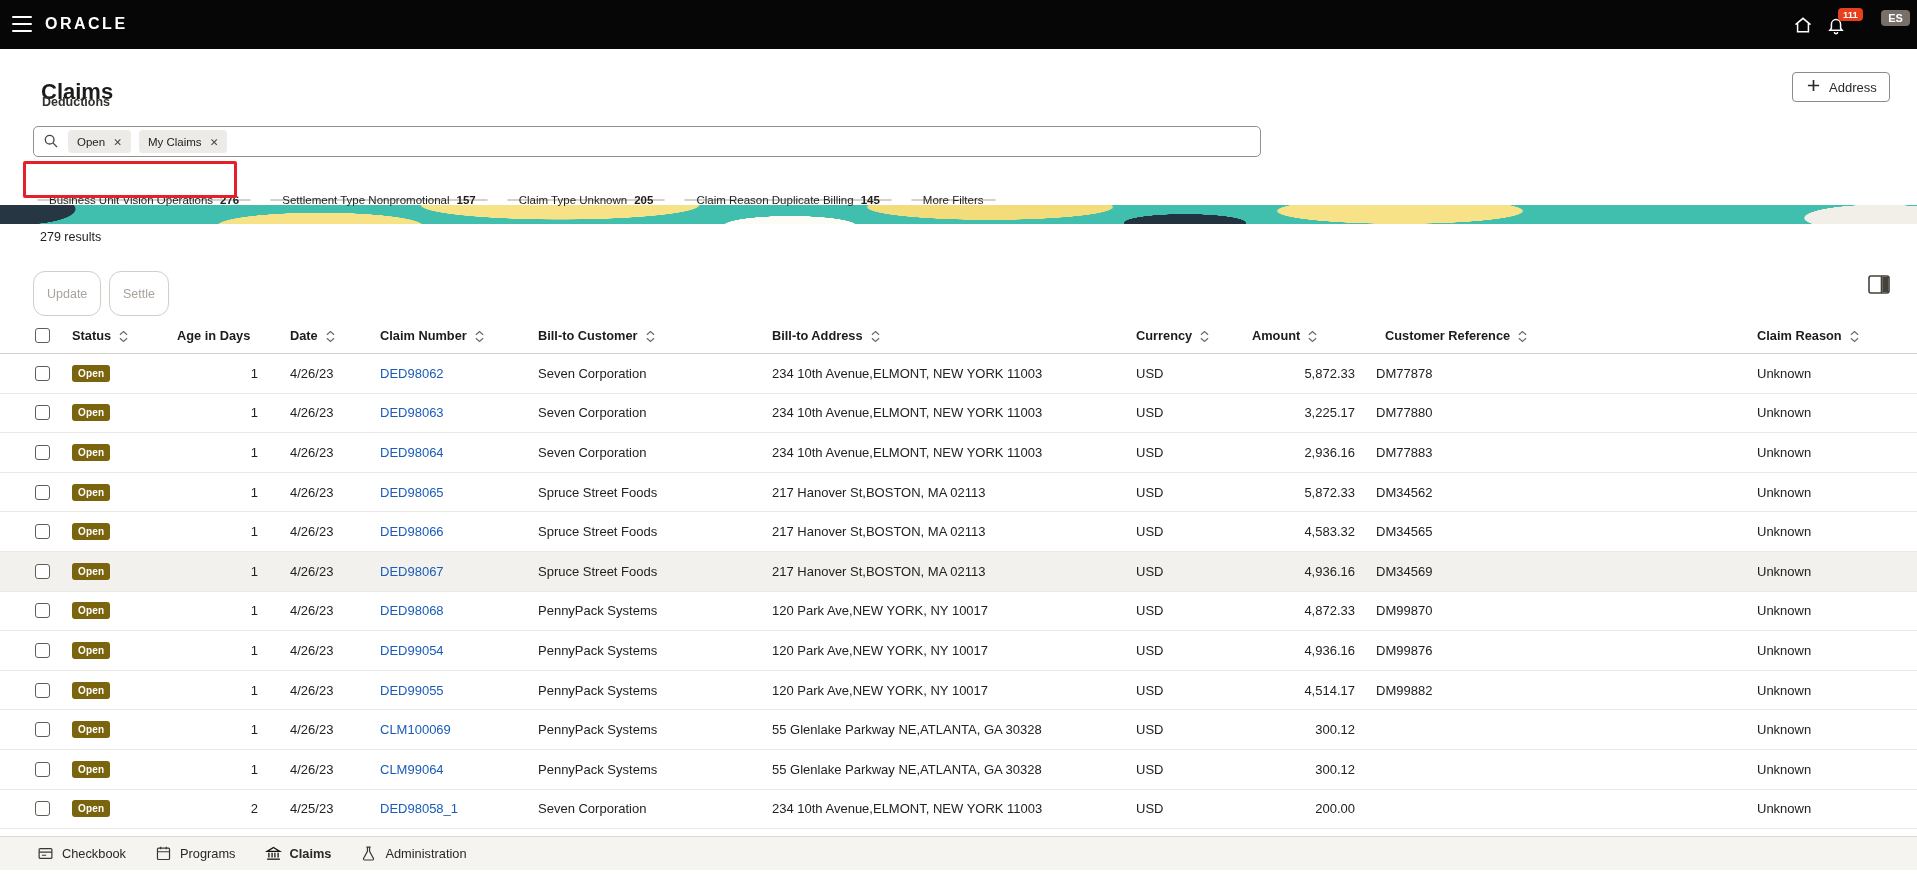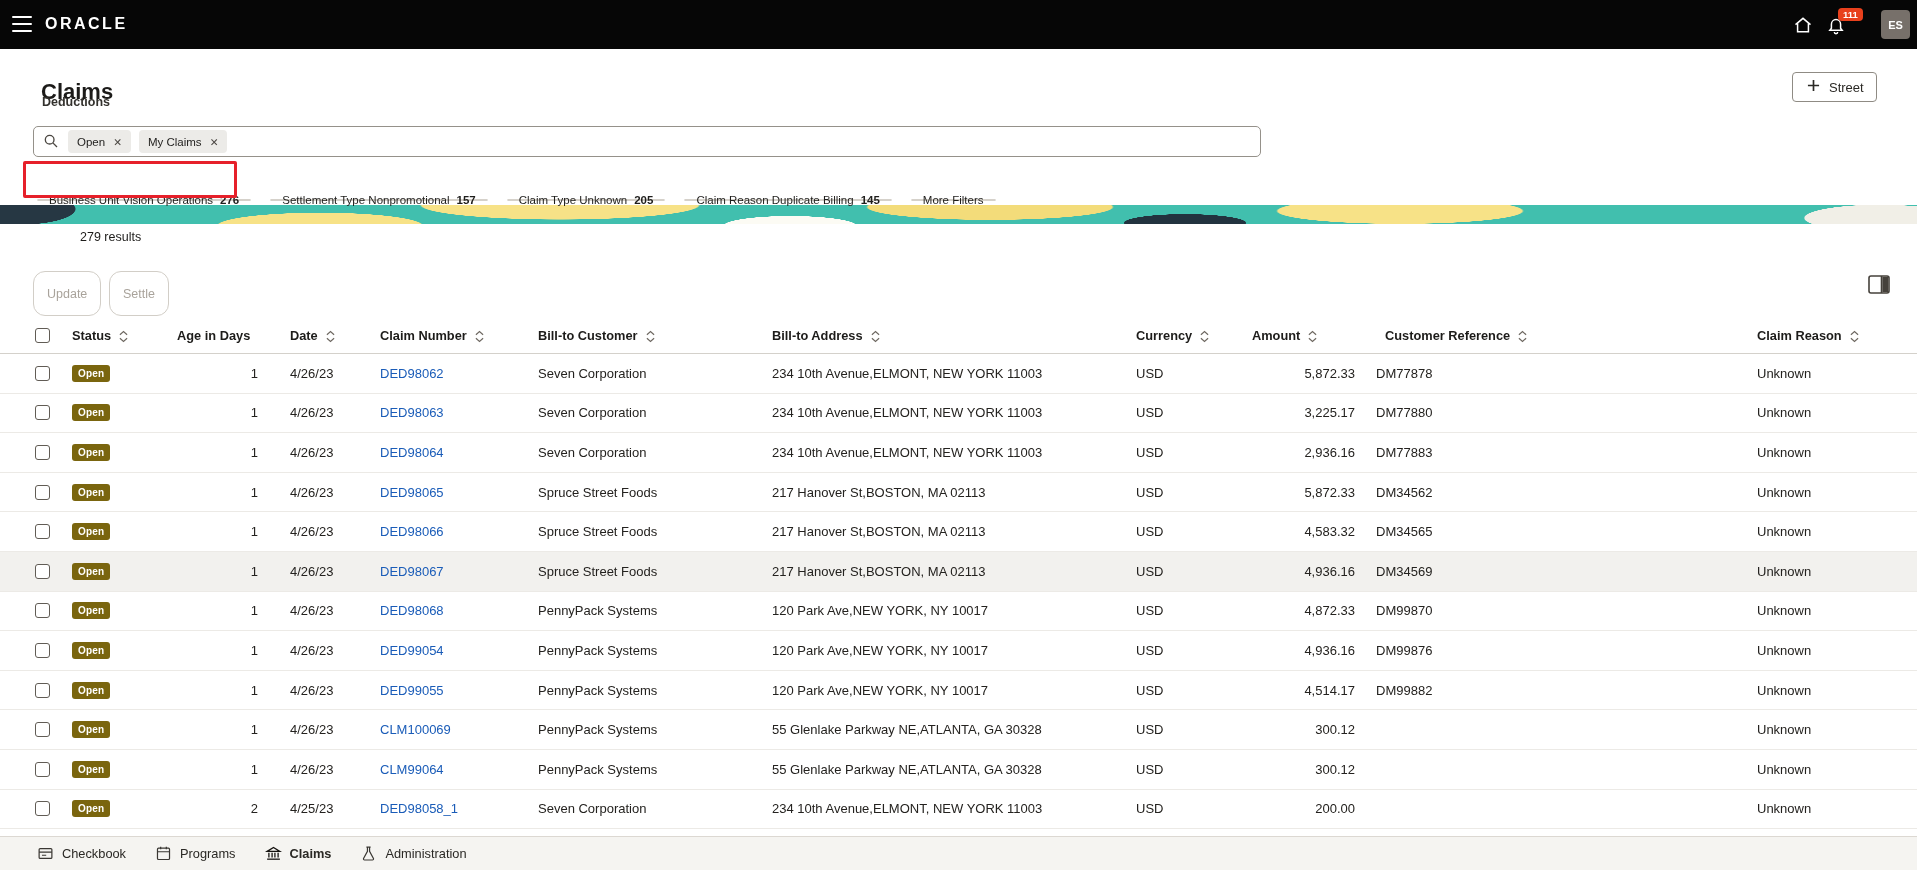--- a/index.html
+++ b/index.html
@@ -8,21 +8,21 @@
 
   
   .topbar{position:absolute;left:0;top:0;width:1917px;height:49px;background:#060606;z-index:6;}
   .hamburger{position:absolute;left:12px;top:16px;width:20px;height:16px;display:flex;flex-direction:column;justify-content:space-between;cursor:pointer;}
   .hamburger span{display:block;height:2.4px;background:#fff;border-radius:1px;}
   .brand{position:absolute;left:45px;top:15px;color:#fff;font-size:16px;font-weight:700;letter-spacing:2.5px;}
   .tb-icon{position:absolute;top:15px;width:20px;height:20px;cursor:pointer;}
   .tb-home{left:1793px;}
   .tb-bell{left:1826px;}
   .notif-badge{position:absolute;left:1838px;top:8px;background:#e8401c;color:#fff;font-size:9.5px;font-weight:700;padding:1px 5px;border-radius:4px;line-height:11px;z-index:7;}
-  .avatar{position:absolute;left:1881px;top:10px;width:29px;height:29px;border-radius:4px;background:#77706a;color:#fff;font-size:11px;font-weight:700;display:flex;align-items:center;justify-content:center;cursor:pointer;}
+  .avatar{position:absolute;left:1881px;top:10px;width:29px;height:16px;border-radius:4px;background:#77706a;color:#fff;font-size:11px;font-weight:700;display:flex;align-items:center;justify-content:center;cursor:pointer;}
 
   
   .page-title{position:absolute;left:41px;top:64px;font-size:22px;font-weight:700;color:#1c1b19;}
   .page-subtitle{position:absolute;left:42px;top:95px;font-size:12.5px;font-weight:600;color:#33312d;}
   .create-btn{position:absolute;left:1792px;top:72px;height:30px;padding:0 12px;background:#fff;border:1px solid #8f8b84;border-radius:4px;display:flex;align-items:center;gap:7px;font-size:13px;color:#2b2925;cursor:pointer;box-sizing:border-box;}
 
   
   .search-bar{position:absolute;left:33px;top:126px;width:1228px;height:31px;border:1px solid #95918a;border-radius:5px;background:#fff;display:flex;align-items:center;gap:8px;padding:0 9px;box-sizing:border-box;}
   .schip{background:#ecebe8;border-radius:4px;height:23px;display:flex;align-items:center;gap:8px;padding:0 9px;font-size:11.5px;color:#1f1e1c;white-space:nowrap;}
   .schip .x{font-size:10.5px;color:#4c4844;cursor:pointer;}
@@ -42,21 +42,21 @@
       radial-gradient(ellipse 170px 22px at 320px 21px,#f7e287 60%,transparent 61%),
       radial-gradient(ellipse 230px 24px at 560px 0px,#f7e287 60%,transparent 61%),
       radial-gradient(ellipse 120px 18px at 790px 21px,#fcfbf4 55%,transparent 56%),
       radial-gradient(ellipse 210px 22px at 990px 2px,#f3dc7a 58%,transparent 59%),
       radial-gradient(ellipse 110px 16px at 1185px 18px,#22333f 55%,transparent 56%),
       radial-gradient(ellipse 210px 22px at 1400px 6px,#f7e287 58%,transparent 59%),
       radial-gradient(ellipse 125px 22px at 1880px 13px,#f1efe7 60%,transparent 61%),
       #41bfae;}
 
   
-  .results-summary{position:absolute;left:40px;top:230px;font-size:12.5px;color:#1d1c1a;margin-left:40px;}
+  .results-summary{position:absolute;left:40px;top:230px;font-size:12.5px;color:#1d1c1a;}
   .btn-sec{position:absolute;top:271px;height:45px;padding:0 13px;background:#fff;border:1px solid #d2cec7;border-radius:12px;color:#a9a39b;font-size:12.5px;display:flex;align-items:center;cursor:default;box-sizing:border-box;}
   .btn-update{left:33px;}
   .btn-settle{left:109px;}
   .panel-toggle{position:absolute;left:1866px;top:271px;width:26px;height:26px;display:flex;align-items:center;justify-content:center;cursor:pointer;}
 
   
   .table-wrap{position:absolute;left:0;top:318px;width:1917px;height:519px;overflow:hidden;z-index:1;}
   table.claims{width:1917px;border-collapse:collapse;table-layout:fixed;}
   thead th{height:35px;text-align:left;font-size:12.8px;font-weight:700;color:#1d1c1a;padding:0 0 0 12px;border-bottom:1px solid #d4d1cb;white-space:nowrap;vertical-align:middle;}
   thead th .h-label{vertical-align:middle;}
@@ -107,21 +107,21 @@
     <div class="notif-badge">111</div>
     <div class="avatar">ES</div>
   </header>
 
   <h1 class="page-title">Claims</h1>
   <div class="page-subtitle">Deductions</div>
   <button class="create-btn">
     <span class="bn-ic"><svg width="13" height="13" viewBox="0 0 14 14" stroke="#2b2925" stroke-width="1.8">
           <path d="M7 1 V13 M1 7 H13"></path>
         </svg></span>
-    <span>Street</span>
+    <span>Address</span>
   </button>
 
   <div class="search-bar">
     <span class="bn-ic"><svg width="16" height="16" viewBox="0 0 24 24" fill="none" stroke="#4a4641" stroke-width="2">
           <circle cx="10" cy="10" r="6.5"></circle>
           <path d="M15.2 15.2 L21 21"></path>
         </svg></span>
     <span class="schip">
       <span>Open</span>
       <span class="x">✕</span>

